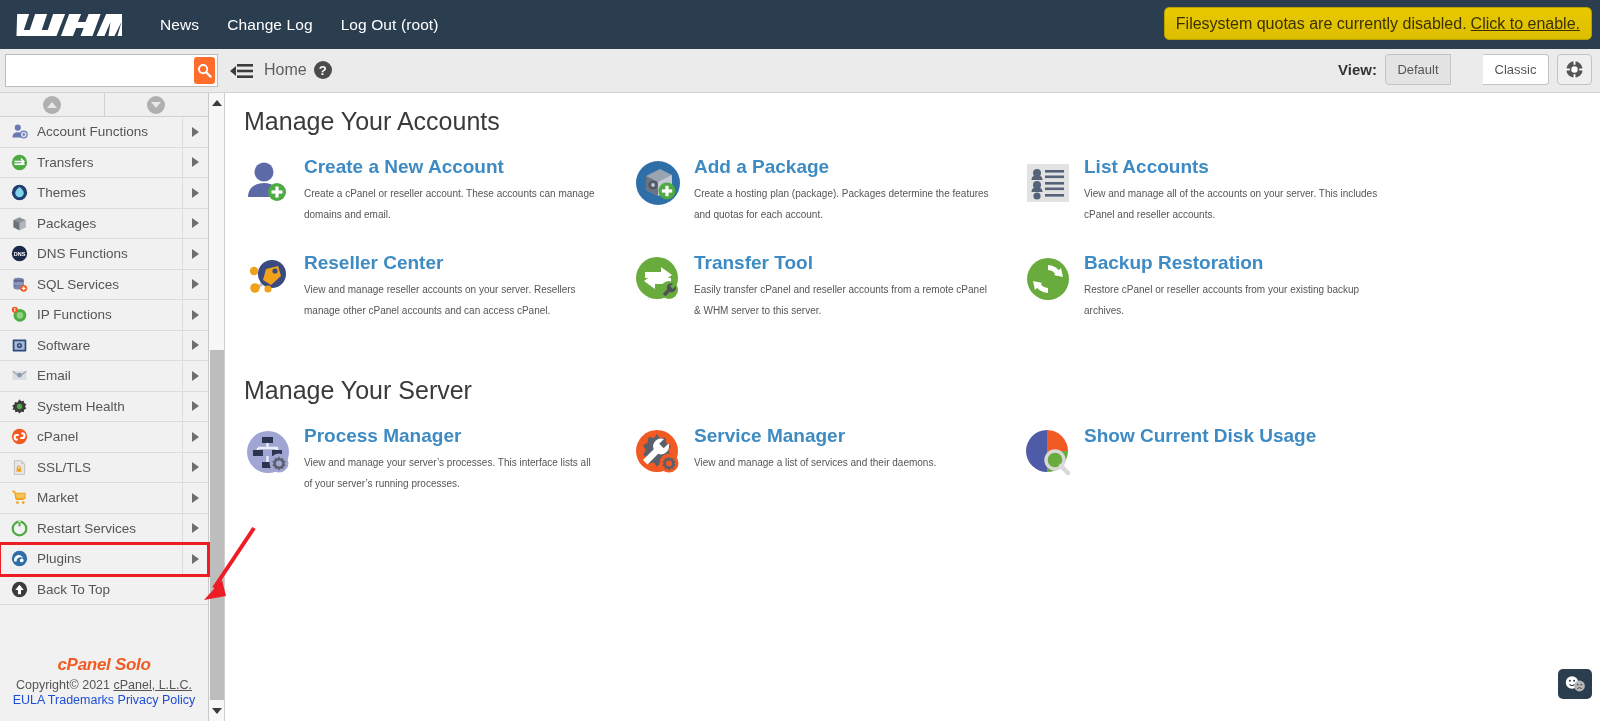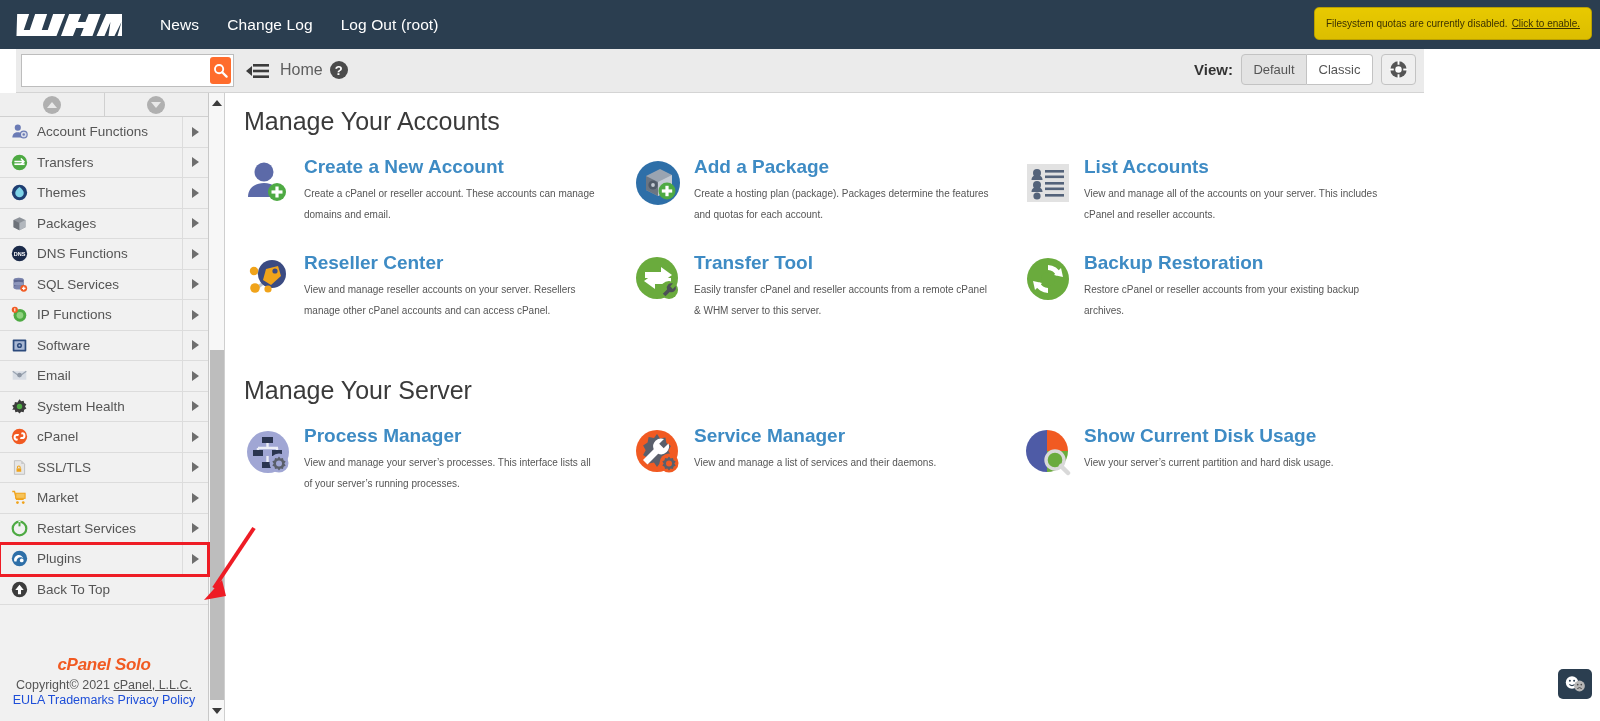--- a/index.html
+++ b/index.html
@@ -36,34 +36,34 @@
 
   #quota-banner {
     position: absolute;
     right: 8px; top: 7px;
     height: 33px;
     background: #e6c200;
     background: linear-gradient(#e8c900, #dcbe00);
     border: 1px solid #b99f00;
     border-radius: 5px;
     color: #3b3100;
-    font-size: 10px;
+    font-size: 16px;
     display: flex; align-items: center;
     padding: 0 11px;
     cursor: pointer;
     white-space: nowrap;
   }
   #quota-banner .enable-link {
     text-decoration: underline; margin-left: 4px; color: #3b3100;
   }
 
   
   #secondbar {
-    position: absolute; top: 49px; left: 16px;
-    width: 1408px; height: 44px;
+    position: absolute; top: 49px; left: 0;
+    width: 1600px; height: 44px;
     background: #ebebeb;
     border-bottom: 1px solid #d4d4d4;
   }
   #search-wrap {
     position: absolute; left: 5px; top: 5px;
     width: 213px; height: 33px;
     background: #fff;
     border: 1px solid #bdbdbd;
     display: flex; align-items: center;
   }
@@ -305,21 +305,21 @@
     </svg>
   </div>
 
   <div id="breadcrumb">
     <span>Home</span>
     <span class="help-circle">?</span>
   </div>
 
   <div id="view-area">
     <span id="view-label">View:</span>
-    <div style="display:flex;">
+    <div style="display:flex;gap:32px;">
       <div class="view-btn left">Default</div>
       <div class="view-btn right">Classic</div>
     </div>
     <div id="support-btn">
       <svg width="19" height="19" viewBox="0 0 20 20">
         <circle cx="10" cy="10" r="8.6" fill="#555"></circle>
         <circle cx="10" cy="10" r="3.4" fill="#fff"></circle>
         <rect x="9" y="0.5" width="2" height="4.5" fill="#fff"></rect>
         <rect x="9" y="15" width="2" height="4.5" fill="#fff"></rect>
         <rect x="0.5" y="9" width="4.5" height="2" fill="#fff"></rect>
@@ -721,21 +721,20 @@
       <div class="tile">
         <div class="tile-icon"><svg width="48" height="48" viewBox="0 0 48 48">
             <path d="M23 2 A21 21 0 0 1 44 23 L23 23z" fill="#f15a22"></path>
             <path d="M44 23 A21 21 0 0 1 23 44 L23 23z" fill="#6aab3d"></path>
             <path d="M23 44 A21 21 0 0 1 23 2 L23 23z" fill="#4e5ba6"></path>
             <circle cx="31" cy="32" r="9" fill="none" stroke="#d9d9d9" stroke-width="3.4"></circle>
             <line x1="37" y1="38" x2="44" y2="45" stroke="#d9d9d9" stroke-width="4.5" stroke-linecap="round"></line>
           </svg></div>
         <div class="tile-body">
           <a class="tile-title">Show Current Disk Usage</a>
-          <div class="tile-desc">View your server’s current partition and hard disk usage.</div>
         </div>
       </div>
     </div>
     <div class="row-spacer"></div>
   </div>
 
 <div id="feedback-widget">
   <svg width="26" height="20" viewBox="0 0 26 20">
     <circle cx="10" cy="8.5" r="6.2" fill="#ffffff"></circle>
     <circle cx="7.9" cy="6.8" r="1" fill="#2b3e50"></circle>

